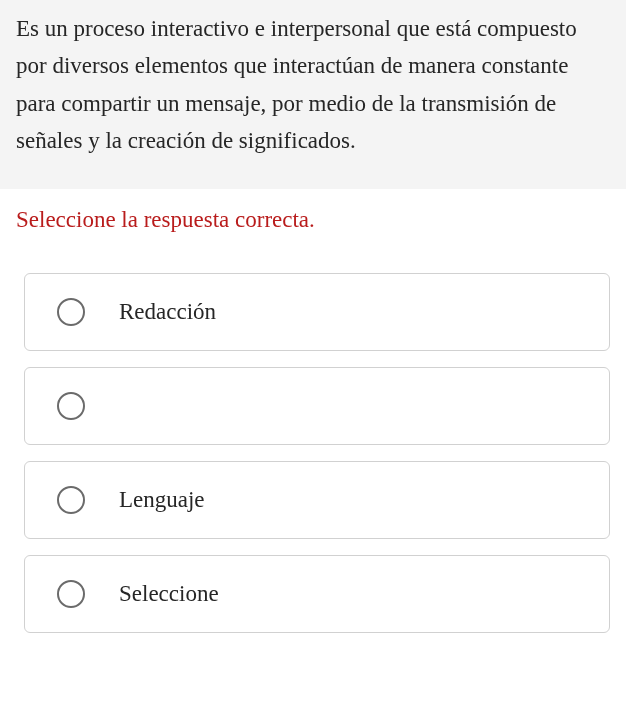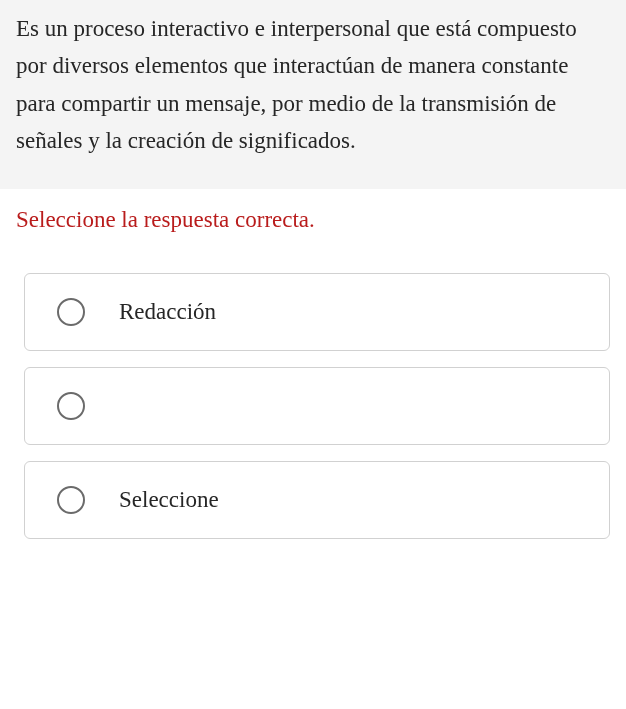--- a/index.html
+++ b/index.html
@@ -73,19 +73,23 @@
 
   <div class="option-item">
     <span class="radio-circle"></span>
     <span class="option-label">Redacción</span>
   </div>
 
   <div class="option-item">
     <span class="radio-circle"></span>
   </div>
 
+  <div class="option-item">
+    <span class="radio-circle"></span>
+    <span class="option-label">Lenguaje</span>
+  </div>
 
   <div class="option-item">
     <span class="radio-circle"></span>
     <span class="option-label">Seleccione</span>
   </div>
 
 </div>
 
 </body></html>

